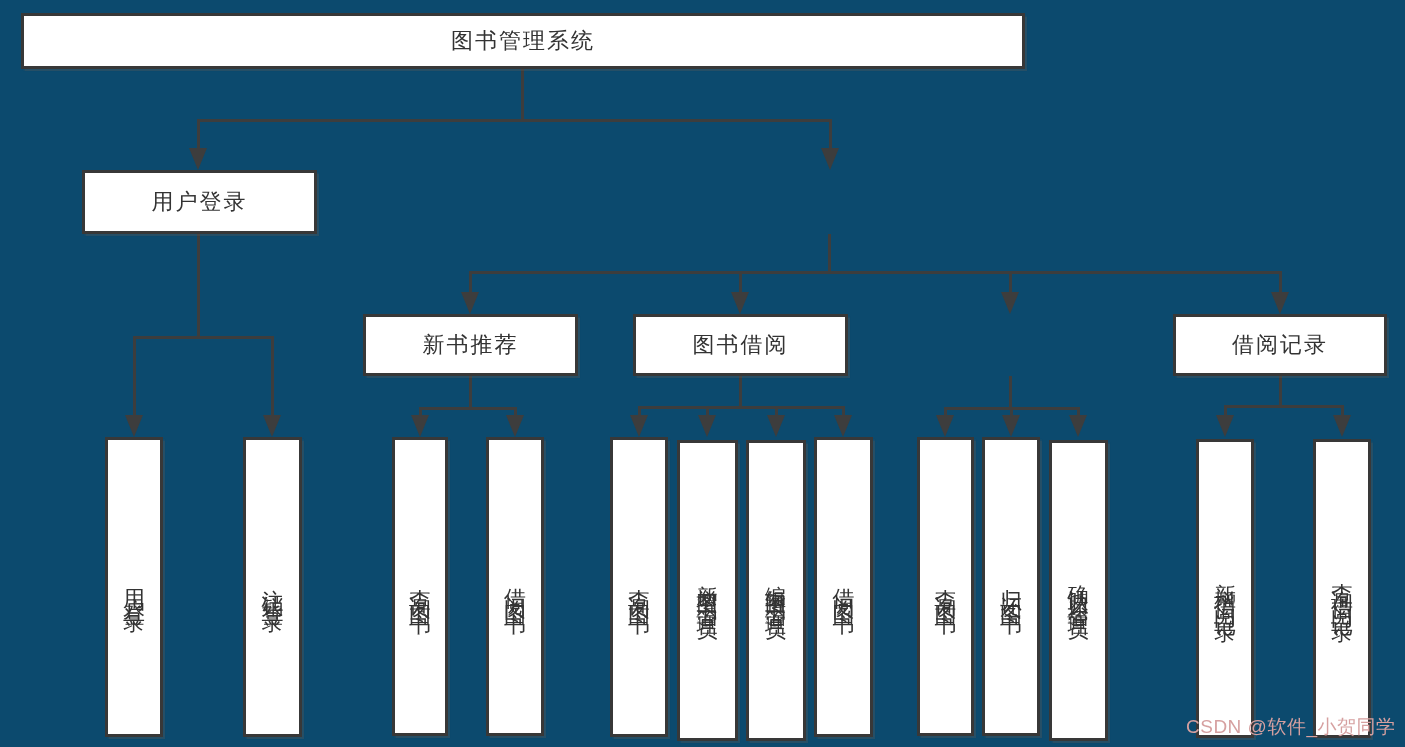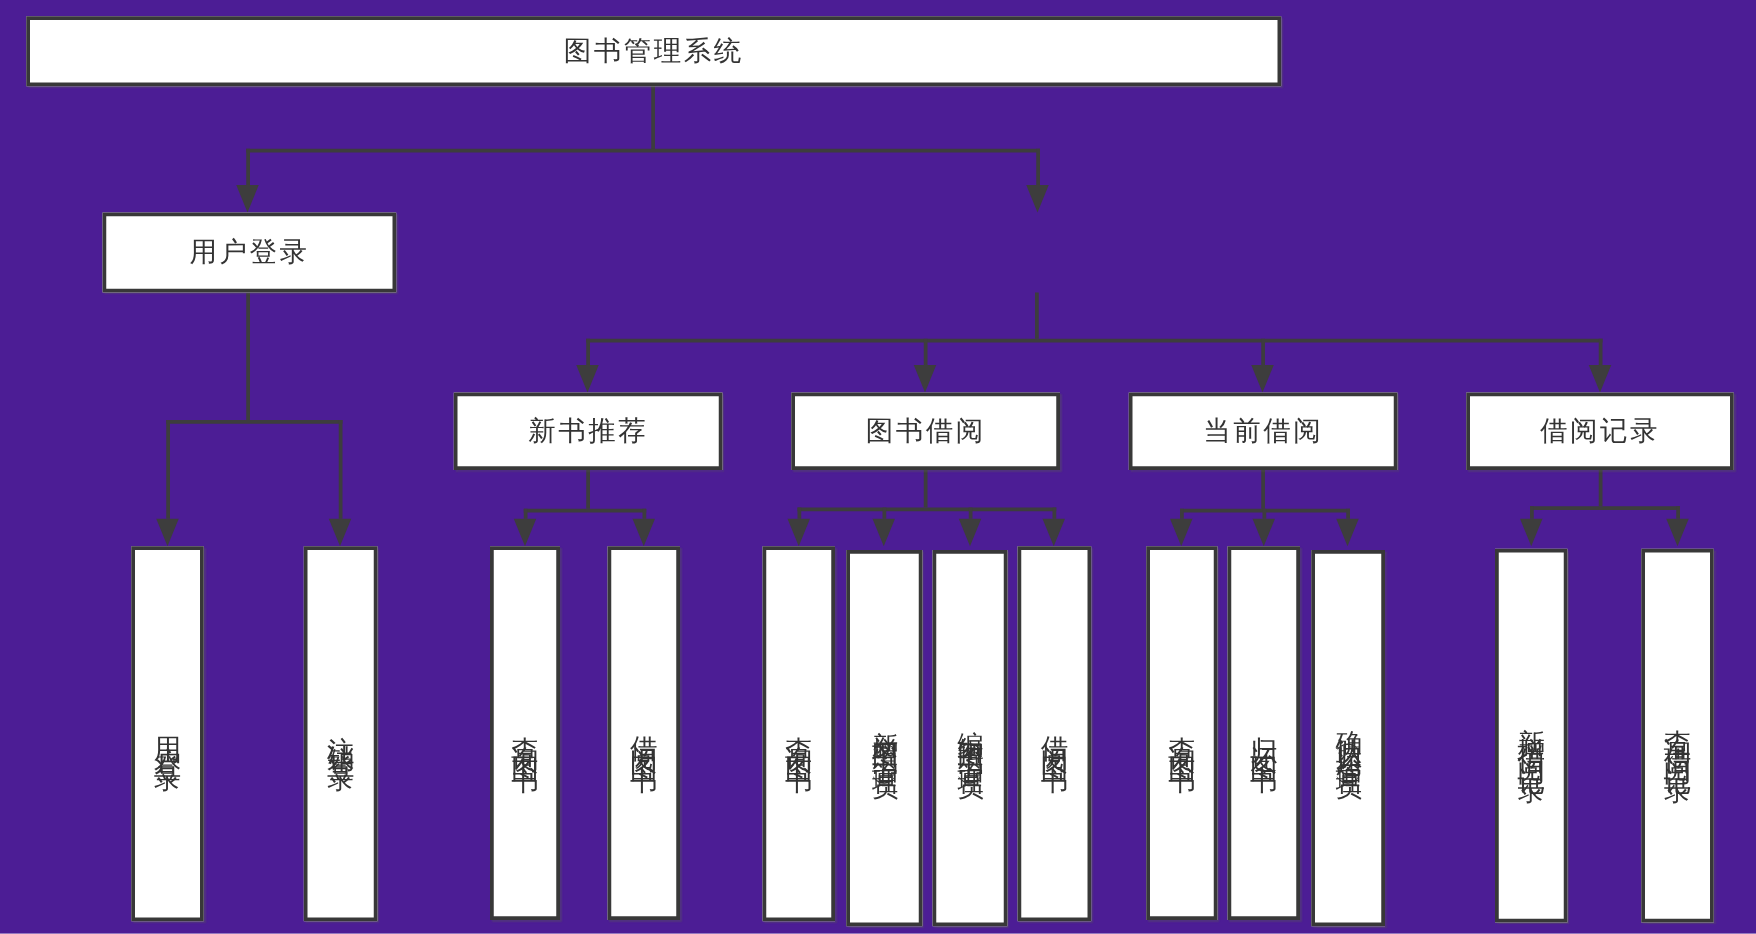--- a/index.html
+++ b/index.html
@@ -1,20 +1,20 @@
 <!DOCTYPE html>
 <html><head>
 <meta charset="utf-8">
 <style>
   html, body { margin: 0; padding: 0; background: #ffffff; }
   .canvas {
     position: relative;
     width: 1405px;
     height: 747px;
-    background: #4c1d95;
+    background: #0c4a6e;
     overflow: hidden;
     font-family: "Liberation Sans", sans-serif;
     color: #333333;
   }
   .box, .vbox {
     position: absolute;
     box-sizing: border-box;
     background: #ffffff;
     border: 3px solid #383838;
     box-shadow: 1.5px 1.5px 1px rgba(90,90,90,0.35);
@@ -88,21 +88,20 @@
   <div class="arrow" style="left:461px; top:292px;"></div>
   <div class="vline" style="left:739px; top:271px; height:21px;"></div>
   <div class="arrow" style="left:731px; top:292px;"></div>
   <div class="vline" style="left:1009px; top:271px; height:21px;"></div>
   <div class="arrow" style="left:1001px; top:292px;"></div>
   <div class="vline" style="left:1279px; top:271px; height:21px;"></div>
   <div class="arrow" style="left:1271px; top:292px;"></div>
 
   <div class="box" style="left:633px; top:314px; width:215px; height:62px;">图书借阅</div>
   <div class="box" style="left:363px; top:314px; width:215px; height:62px;">新书推荐</div>
-  <div class="box" style="left:903px; top:314px; width:215px; height:62px;">当前借阅</div>
   <div class="box" style="left:1173px; top:314px; width:214px; height:62px;">借阅记录</div>
 
   <div class="vline" style="left:469px; top:376px; height:31px;"></div>
   <div class="hline" style="left:419px; top:407px; width:98px;"></div>
   <div class="vline" style="left:419px; top:407px; height:8px;"></div>
   <div class="arrow" style="left:411px; top:415px;"></div>
   <div class="vline" style="left:514px; top:407px; height:8px;"></div>
   <div class="arrow" style="left:506px; top:415px;"></div>
 
   <div class="vline" style="left:739px; top:376px; height:30px;"></div>
@@ -143,14 +142,15 @@
   <div class="vbox long" style="left:746px; top:440px; width:60px; height:301px;">编辑图书（管理员）</div>
   <div class="vbox" style="left:814px; top:437px; width:59px; height:300px;">借阅图书</div>
 
   <div class="vbox" style="left:917px; top:437px; width:57px; height:299px;">查询图书</div>
   <div class="vbox" style="left:982px; top:437px; width:58px; height:299px;">归还图书</div>
   <div class="vbox long" style="left:1049px; top:440px; width:59px; height:301px;">确认归还（管理员）</div>
 
   <div class="vbox" style="left:1196px; top:439px; width:58px; height:299px;">新增借阅记录</div>
   <div class="vbox" style="left:1313px; top:439px; width:58px; height:299px;">查询借阅记录</div>
 
+  <div class="watermark">CSDN @软件_小贺同学</div>
 
 </div>
 
 </body></html>

